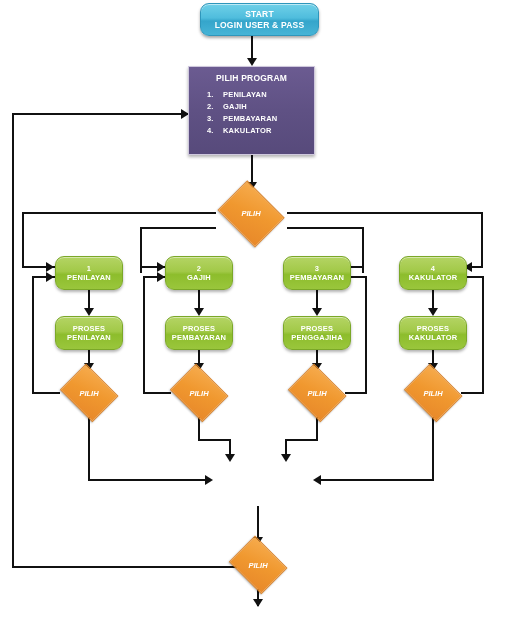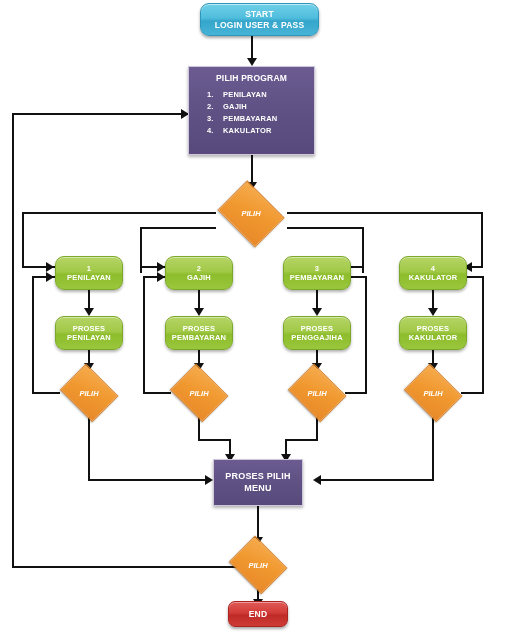--- a/index.html
+++ b/index.html
@@ -246,31 +246,24 @@
   </div>
   <div class="ln hl" style="left:461px;top:392px;width:23px;"></div>
   <div class="ln vl" style="left:482px;top:276px;height:118px;"></div>
   <div class="ln hl" style="left:464px;top:276px;width:20px;"></div>
   <div class="arw l" style="left:458px;top:272px;"></div>
 
   <div class="ln vl" style="left:432px;top:417px;height:64px;"></div>
   <div class="ln hl" style="left:320px;top:479px;width:114px;"></div>
   <div class="arw l" style="left:313px;top:475px;"></div>
 
-  <div class="node purple" style="left:213px;top:459px;width:90px;height:47px;">
-    <span class="l1">PROSES PILIH</span>
-    <span class="l2">MENU</span>
-  </div>
   <div class="ln vl" style="left:257px;top:506px;height:36px;"></div>
   <div class="arw d" style="left:253px;top:537px;"></div>
 
   <div class="diamond" style="left:227px;top:540px;width:62px;height:50px;">
     <div class="shape"></div>
     <div class="dtext">PILIH</div>
   </div>
   <div class="ln vl" style="left:257px;top:589px;height:17px;"></div>
   <div class="arw d" style="left:253px;top:599px;"></div>
 
-  <div class="node red" style="left:228px;top:601px;width:60px;height:26px;">
-    <span class="l1">END</span>
-  </div>
 
 </div>
 
 </body></html>

